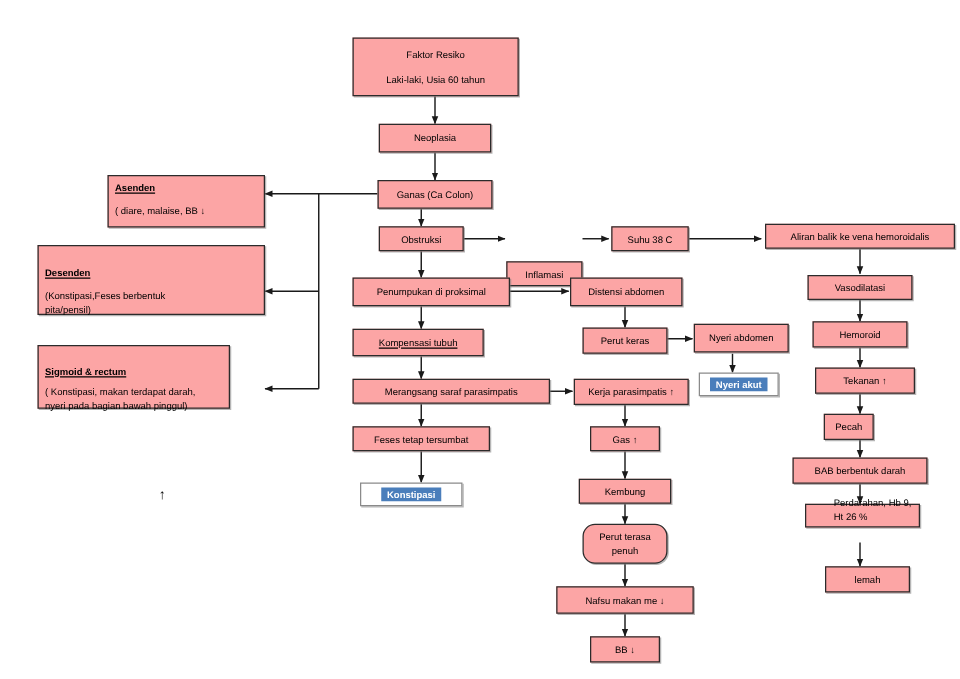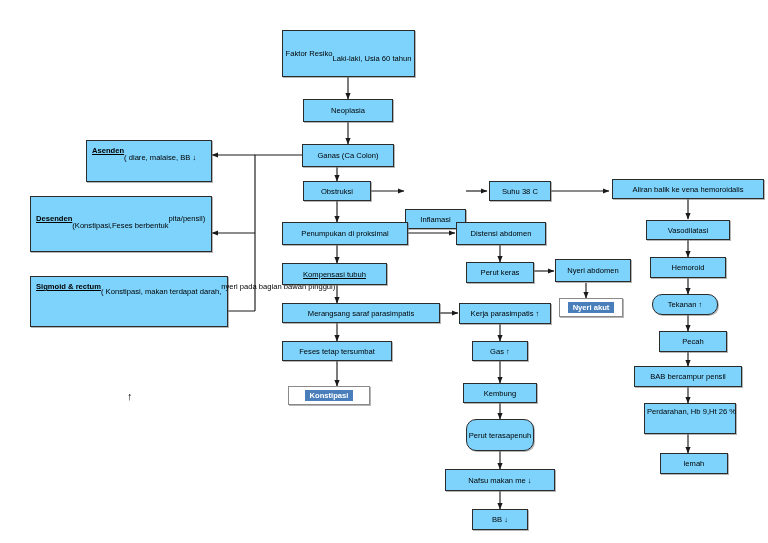--- a/index.html
+++ b/index.html
@@ -1,21 +1,21 @@
 <!DOCTYPE html>
 <html><head>
 <meta charset="utf-8">
 <style>
   html,body{margin:0;padding:0;background:#ffffff;}
   body{width:768px;height:543px;overflow:hidden;
        font-family:"Liberation Sans","DejaVu Sans",sans-serif;}
   #canvas{position:relative;width:768px;height:543px;background:#fff;}
   #wires{position:absolute;left:0;top:0;width:768px;height:543px;pointer-events:none;}
   .node{position:absolute;box-sizing:border-box;border:1px solid #2b2b2b;
-        background:#7dd3fc;display:flex;flex-direction:row;align-items:center;
+        background:#fca5a5;display:flex;flex-direction:column;align-items:center;
         justify-content:center;text-align:center;color:#000;
         font-size:7.6px;line-height:1.45;padding:2px 3px;
         box-shadow:1px 1px 0 rgba(120,120,120,.55);}
   .node.left-align{align-items:flex-start;text-align:left;padding-left:5px;}
   .node .ln{display:block;white-space:nowrap;}
   .node .ln.u{text-decoration:underline;font-weight:bold;}
   .hl{position:absolute;box-sizing:border-box;border:1px solid #8a8a8a;
       background:#ffffff;display:flex;align-items:center;justify-content:center;
       box-shadow:1px 1px 0 rgba(120,120,120,.55);}
   .hl .chip{background:#4a7ebb;color:#ffffff;font-size:7.6px;font-weight:bold;
@@ -94,21 +94,21 @@
     <span class="ln u">Asenden</span>
     <span class="ln" style="margin-top:7px;">( diare, malaise, BB  ↓</span>
   </div>
 
   <div class="node left-align" style="left:30px;top:196px;width:182px;height:56px;justify-content:flex-start;padding-top:16px;">
     <span class="ln u">Desenden</span>
     <span class="ln" style="margin-top:7px;">(Konstipasi,Feses berbentuk</span>
     <span class="ln">pita/pensil)</span>
   </div>
 
-  <div class="node left-align" style="left:30px;top:276px;width:198px;height:51px;justify-content:flex-start;padding-top:4px;">
+  <div class="node left-align" style="left:30px;top:276px;width:154px;height:51px;justify-content:center;padding-top:20px;">
     <span class="ln u">Sigmoid &amp; rectum</span>
     <span class="ln" style="margin-top:5px;">( Konstipasi, makan terdapat darah,</span>
     <span class="ln">nyeri pada bagian bawah pinggul)</span>
   </div>
 
   <div class="node" style="left:303px;top:181px;width:68px;height:20px;">
     <span class="ln">Obstruksi</span>
   </div>
 
   <div class="node" style="left:405px;top:181px;width:61px;height:20px;margin-top:28px;">
@@ -156,54 +156,54 @@
   </div>
 
   <div class="node" style="left:459px;top:303px;width:92px;height:21px;">
     <span class="ln">Kerja parasimpatis ↑</span>
   </div>
 
   <div class="hl" style="left:559px;top:298px;width:64px;height:19px;">
     <span class="chip">Nyeri akut</span>
   </div>
 
-  <div class="node" style="left:652px;top:294px;width:66px;height:21px;border-radius:10px;">
+  <div class="node" style="left:652px;top:294px;width:80px;height:21px;">
     <span class="ln">Tekanan  ↑</span>
   </div>
 
   <div class="node" style="left:282px;top:341px;width:110px;height:20px;">
     <span class="ln">Feses tetap tersumbat</span>
   </div>
 
   <div class="node" style="left:472px;top:341px;width:56px;height:20px;">
     <span class="ln">Gas  ↑</span>
   </div>
 
-  <div class="node" style="left:659px;top:331px;width:68px;height:21px;">
+  <div class="node" style="left:659px;top:331px;width:40px;height:21px;">
     <span class="ln">Pecah</span>
   </div>
 
   <div class="hl" style="left:288px;top:386px;width:82px;height:19px;">
     <span class="chip">Konstipasi</span>
   </div>
 
   <div class="node" style="left:463px;top:383px;width:74px;height:20px;">
     <span class="ln">Kembung</span>
   </div>
 
   <div class="node" style="left:634px;top:366px;width:108px;height:21px;">
-    <span class="ln">BAB bercampur pensil</span>
+    <span class="ln">BAB berbentuk darah</span>
   </div>
 
   <div class="node" style="left:466px;top:419px;width:68px;height:32px;border-radius:10px;">
     <span class="ln">Perut terasa</span>
     <span class="ln">penuh</span>
   </div>
 
-  <div class="node" style="left:644px;top:403px;width:92px;height:31px;align-items:flex-start;text-align:left;padding-left:6px;">
+  <div class="node" style="left:644px;top:403px;width:92px;height:19px;align-items:flex-start;text-align:left;padding-left:22px;justify-content:flex-end;">
     <span class="ln">Perdarahan, Hb 9,</span>
     <span class="ln">Ht 26 %</span>
   </div>
 
   <div class="node" style="left:445px;top:469px;width:110px;height:22px;">
     <span class="ln">Nafsu makan me  ↓</span>
   </div>
 
   <div class="node" style="left:660px;top:453px;width:68px;height:21px;">
     <span class="ln">lemah</span>

